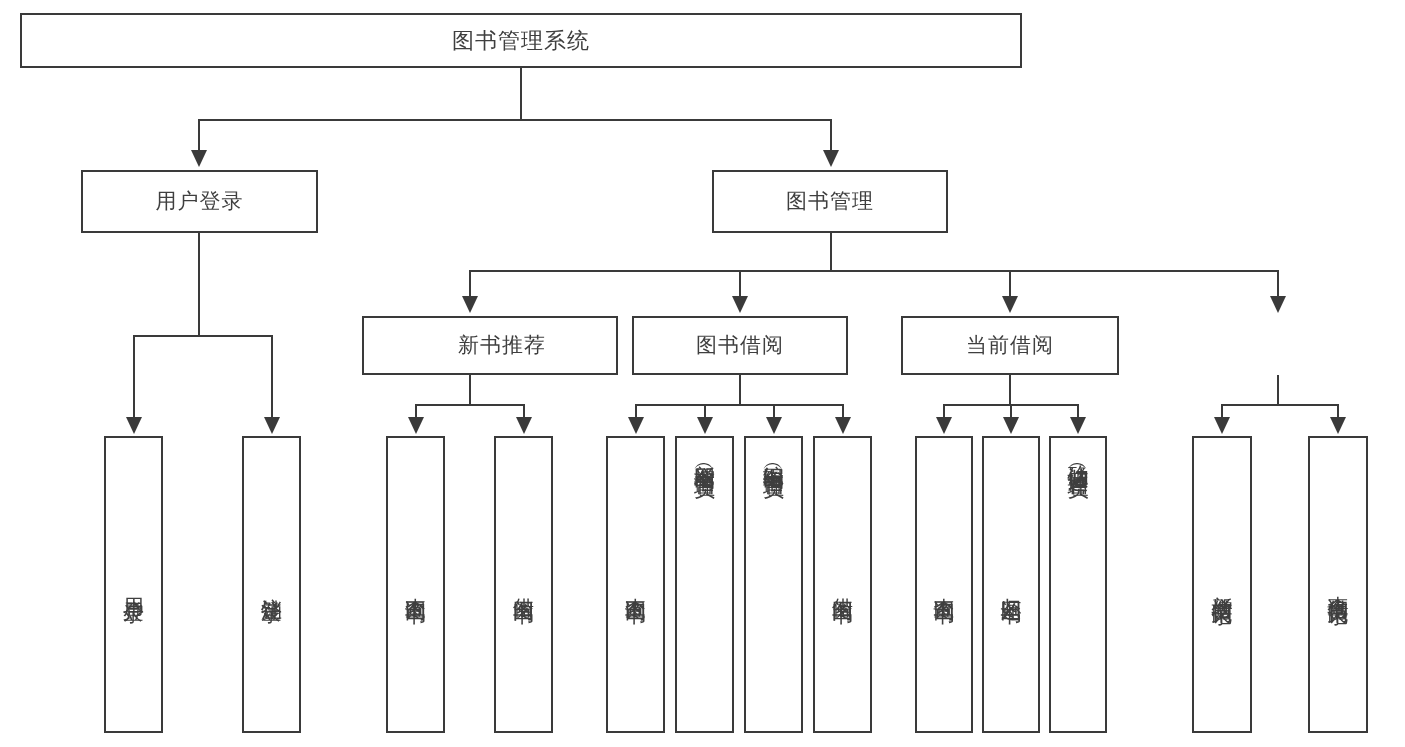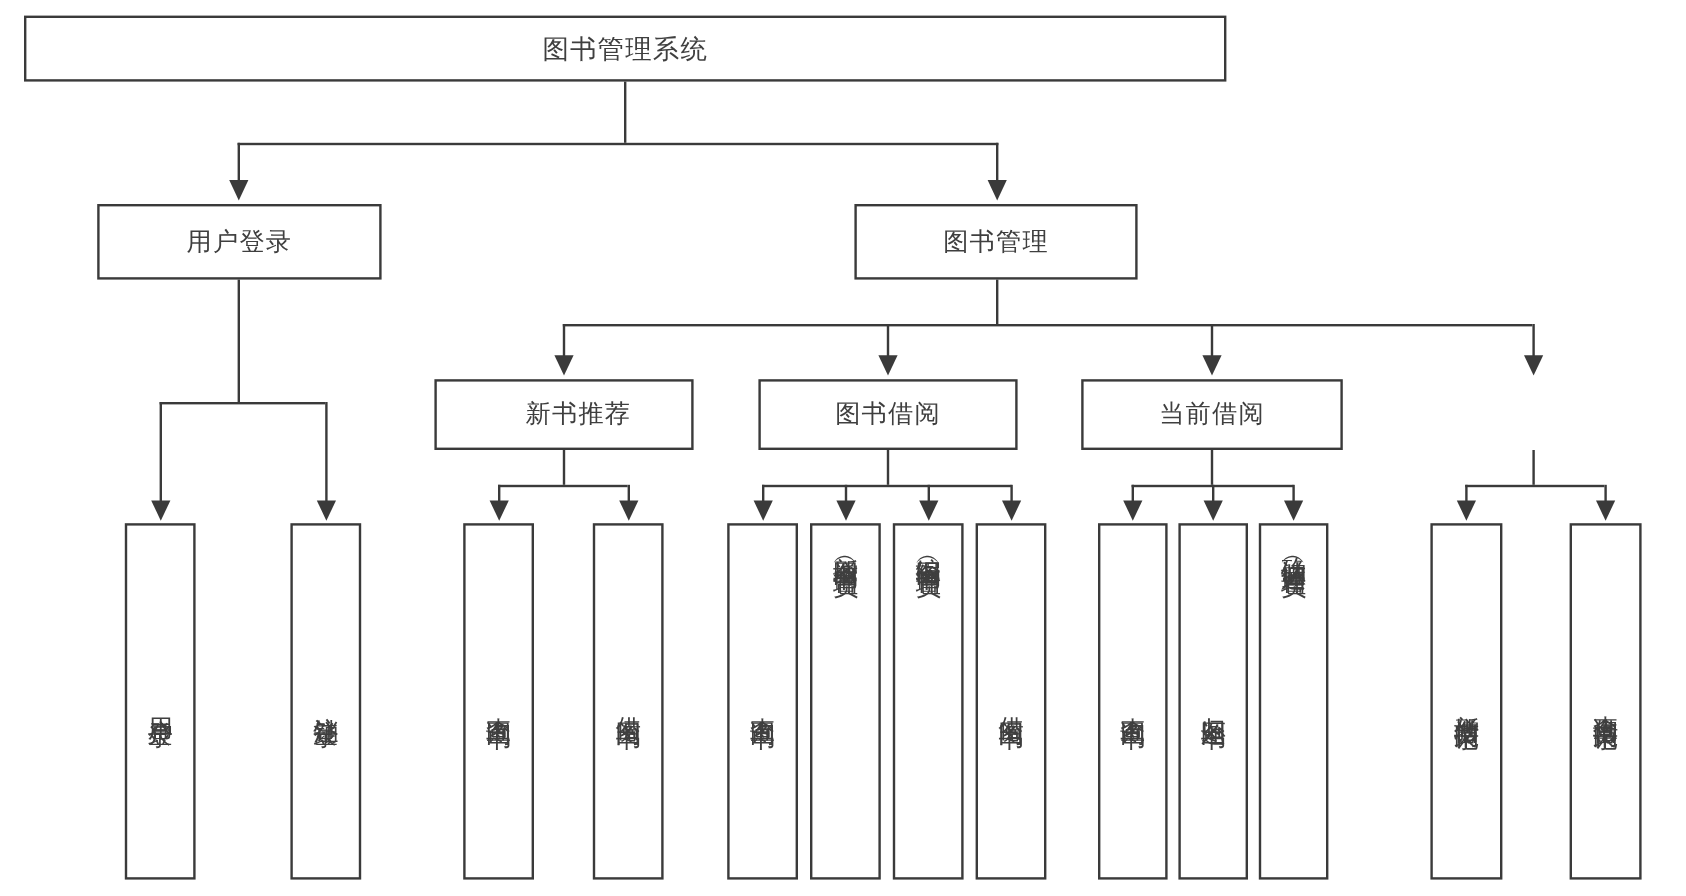--- a/index.html
+++ b/index.html
@@ -60,21 +60,21 @@
     font-size:17px;
     white-space:nowrap;
     letter-spacing:0.5px;
   }
 </style>
 </head>
 <body>
 
 <div id="diagram">
 
-  <div class="node h root" style="left:20px;top:13px;width:1002px;height:55px;font-family:Liberation Serif, serif;">
+  <div class="node h root" style="left:20px;top:13px;width:1002px;height:55px;">
     <span>图书管理系统</span>
   </div>
 
   <div class="ln v" style="left:520px;top:68px;height:51px;"></div>
 
   <div class="ln h" style="left:198px;top:119px;width:634px;"></div>
 
   <div class="ln v" style="left:198px;top:119px;height:33px;"></div>
   <div class="arrow" style="left:191px;top:150px;"></div>
   <div class="ln v" style="left:830px;top:119px;height:33px;"></div>
@@ -102,21 +102,21 @@
 
   <div class="ln v" style="left:739px;top:270px;height:28px;"></div>
   <div class="arrow" style="left:732px;top:296px;"></div>
 
   <div class="ln v" style="left:1009px;top:270px;height:28px;"></div>
   <div class="arrow" style="left:1002px;top:296px;"></div>
 
   <div class="ln v" style="left:1277px;top:270px;height:28px;"></div>
   <div class="arrow" style="left:1270px;top:296px;"></div>
 
-  <div class="node h" style="left:362px;top:316px;width:216px;height:59px;padding-left:24px;">
+  <div class="node h" style="left:362px;top:316px;width:256px;height:59px;padding-left:24px;">
     <span>新书推荐</span>
   </div>
   <div class="node h" style="left:632px;top:316px;width:216px;height:59px;">
     <span>图书借阅</span>
   </div>
   <div class="node h" style="left:901px;top:316px;width:218px;height:59px;text-align:center;">
     <span>当前借阅</span>
   </div>
 
   <div class="ln v" style="left:469px;top:375px;height:29px;"></div>

